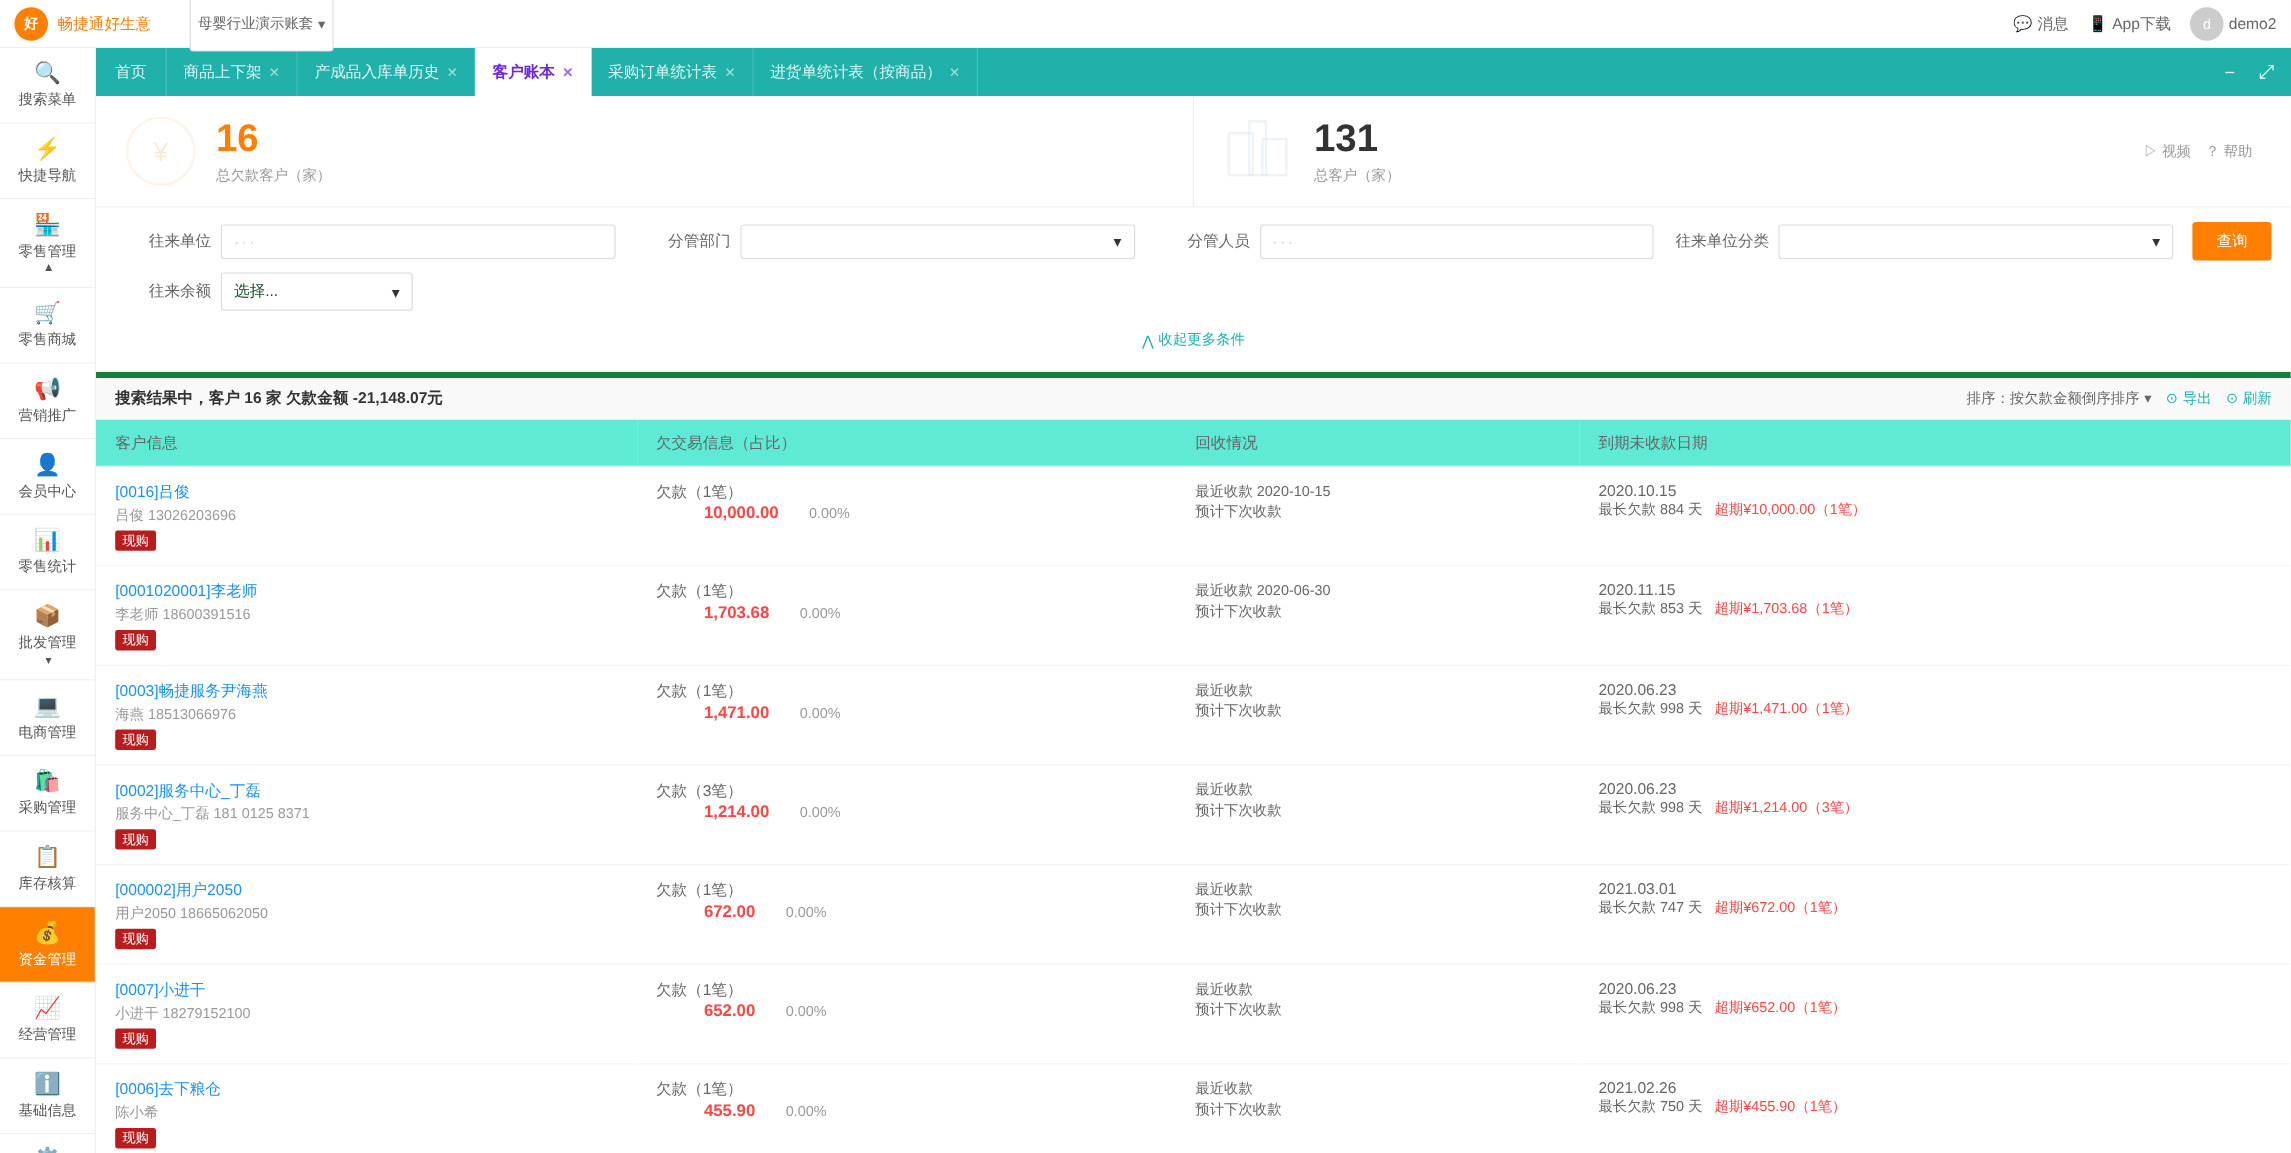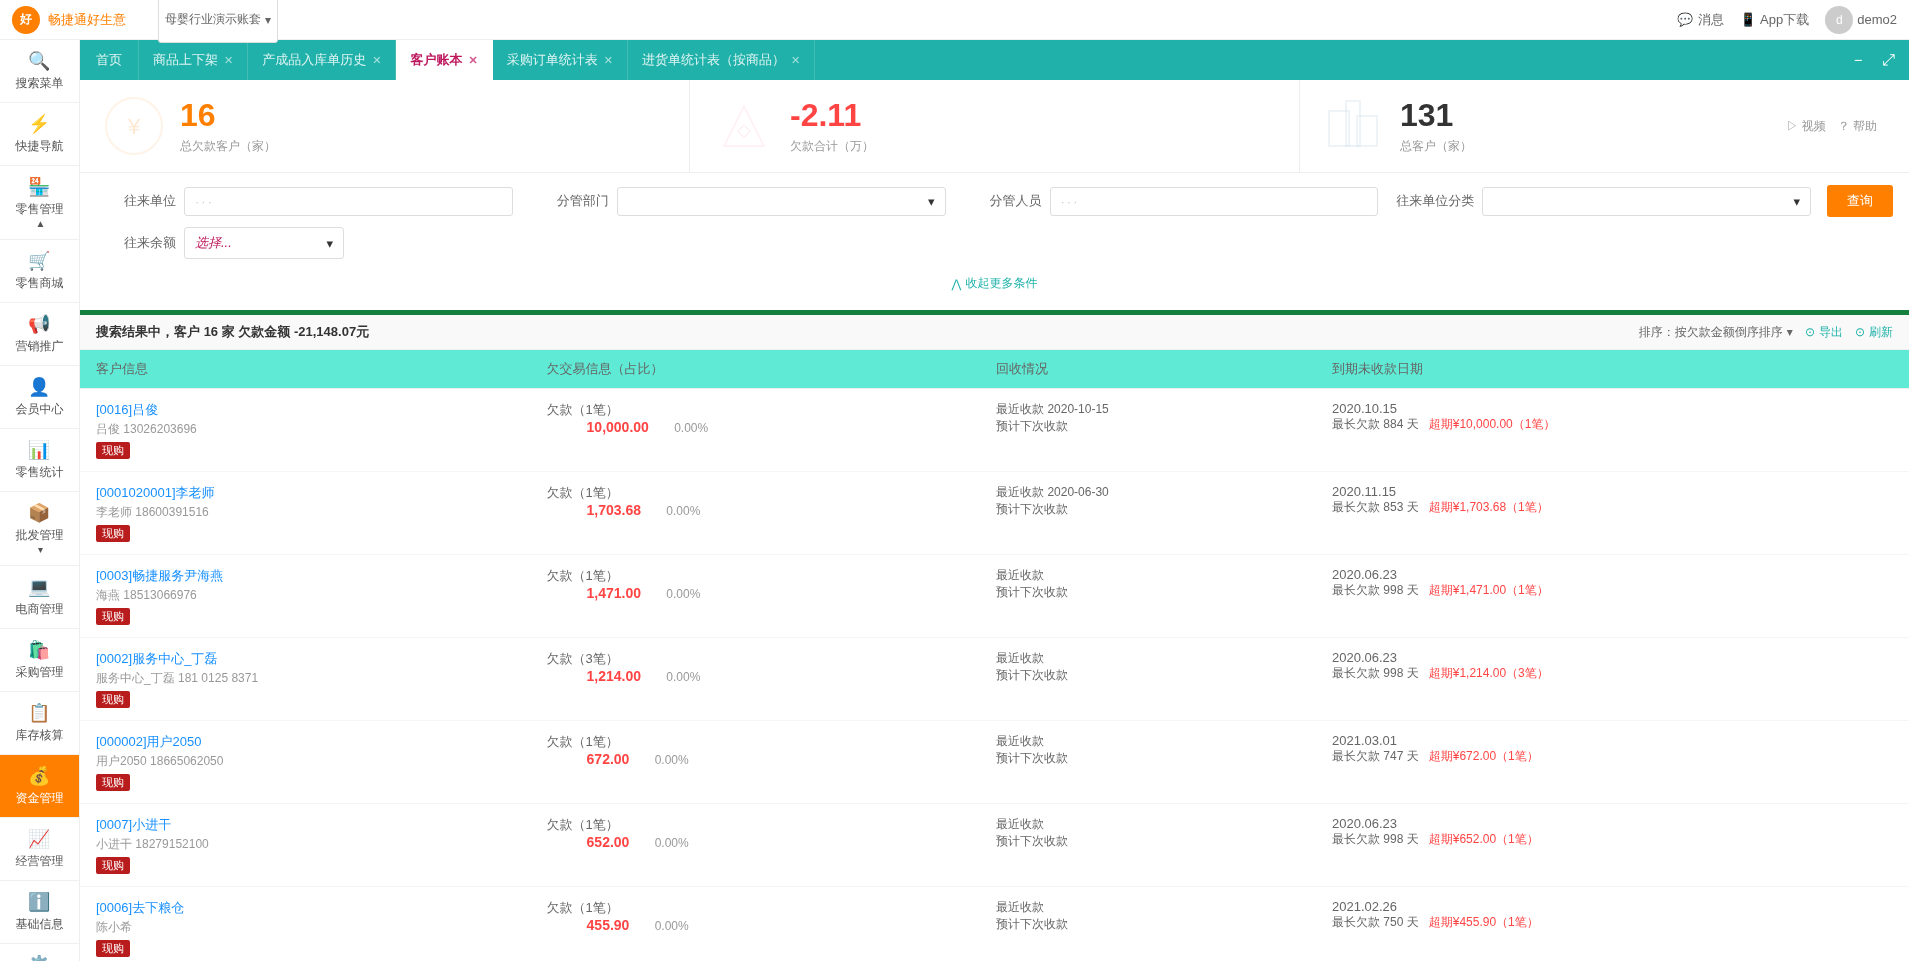--- a/index.html
+++ b/index.html
@@ -46,21 +46,21 @@
       padding: 0 14px;
       color: rgba(255,255,255,0.85);
       font-size: 13px;
       cursor: pointer;
       white-space: nowrap;
       border-right: 1px solid rgba(255,255,255,0.15);
       position: relative;
     }
     .nav-tab.active {
       background: #fff;
-      color: #be185d;
+      color: #6d28d9;
       font-weight: bold;
     }
     .nav-tab .close-icon { margin-left: 6px; font-size: 11px; opacity: 0.7; }
     .nav-tab-home { padding: 0 16px; }
     .nav-tabs-actions { margin-left: auto; display: flex; align-items: center; padding-right: 8px; gap: 4px; }
     .nav-action-btn { color: #fff; cursor: pointer; padding: 2px 6px; font-size: 16px; }
 
     
     .sidebar {
       width: 80px;
@@ -348,32 +348,20 @@
           <circle cx="30" cy="30" r="28" stroke="#ff7f00" stroke-width="2" fill="none" opacity="0.3"></circle>
           <text x="30" y="38" text-anchor="middle" font-size="22" fill="#ff7f00" opacity="0.6">¥</text>
         </svg>
       </div>
       <div>
         <div class="stat-value orange">16</div>
         <div class="stat-label">总欠款客户（家）</div>
       </div>
     </div>
     <div class="stat-card">
-      <div class="stat-icon pink">
-        <svg width="60" height="60" viewBox="0 0 60 60" fill="none">
-          <path d="M30 10 L50 50 L10 50 Z" stroke="#ff69b4" stroke-width="2" fill="none" opacity="0.3"></path>
-          <text x="30" y="40" text-anchor="middle" font-size="18" fill="#ff69b4" opacity="0.5">◇</text>
-        </svg>
-      </div>
-      <div>
-        <div class="stat-value red">-2.11</div>
-        <div class="stat-label">欠款合计（万）</div>
-      </div>
-    </div>
-    <div class="stat-card">
       <div class="stat-icon blue">
         <svg width="60" height="60" viewBox="0 0 60 60" fill="none">
           <rect x="5" y="15" width="20" height="35" stroke="#4682b4" stroke-width="2" fill="none" opacity="0.3"></rect>
           <rect x="22" y="5" width="14" height="45" stroke="#4682b4" stroke-width="2" fill="none" opacity="0.3"></rect>
           <rect x="33" y="20" width="20" height="30" stroke="#4682b4" stroke-width="2" fill="none" opacity="0.3"></rect>
         </svg>
       </div>
       <div>
         <div class="stat-value dark">131</div>
         <div class="stat-label">总客户（家）</div>
@@ -418,21 +406,21 @@
           <span></span>
           <span>▾</span>
         </div>
       </div>
       <button class="search-btn">查询</button>
     </div>
     <div class="filter-row">
       <div class="filter-item">
         <span class="filter-label">往来余额</span>
         <div class="filter-select" style="max-width: 160px;">
-          <span style="color:#be185d;font-style:italic;">选择...</span>
+          <span style="color:#14532d;">选择...</span>
           <span>▾</span>
         </div>
       </div>
     </div>
     <div class="collapse-bar">
       <span>⋀</span>
       <span>收起更多条件</span>
     </div>
   </div>
 

